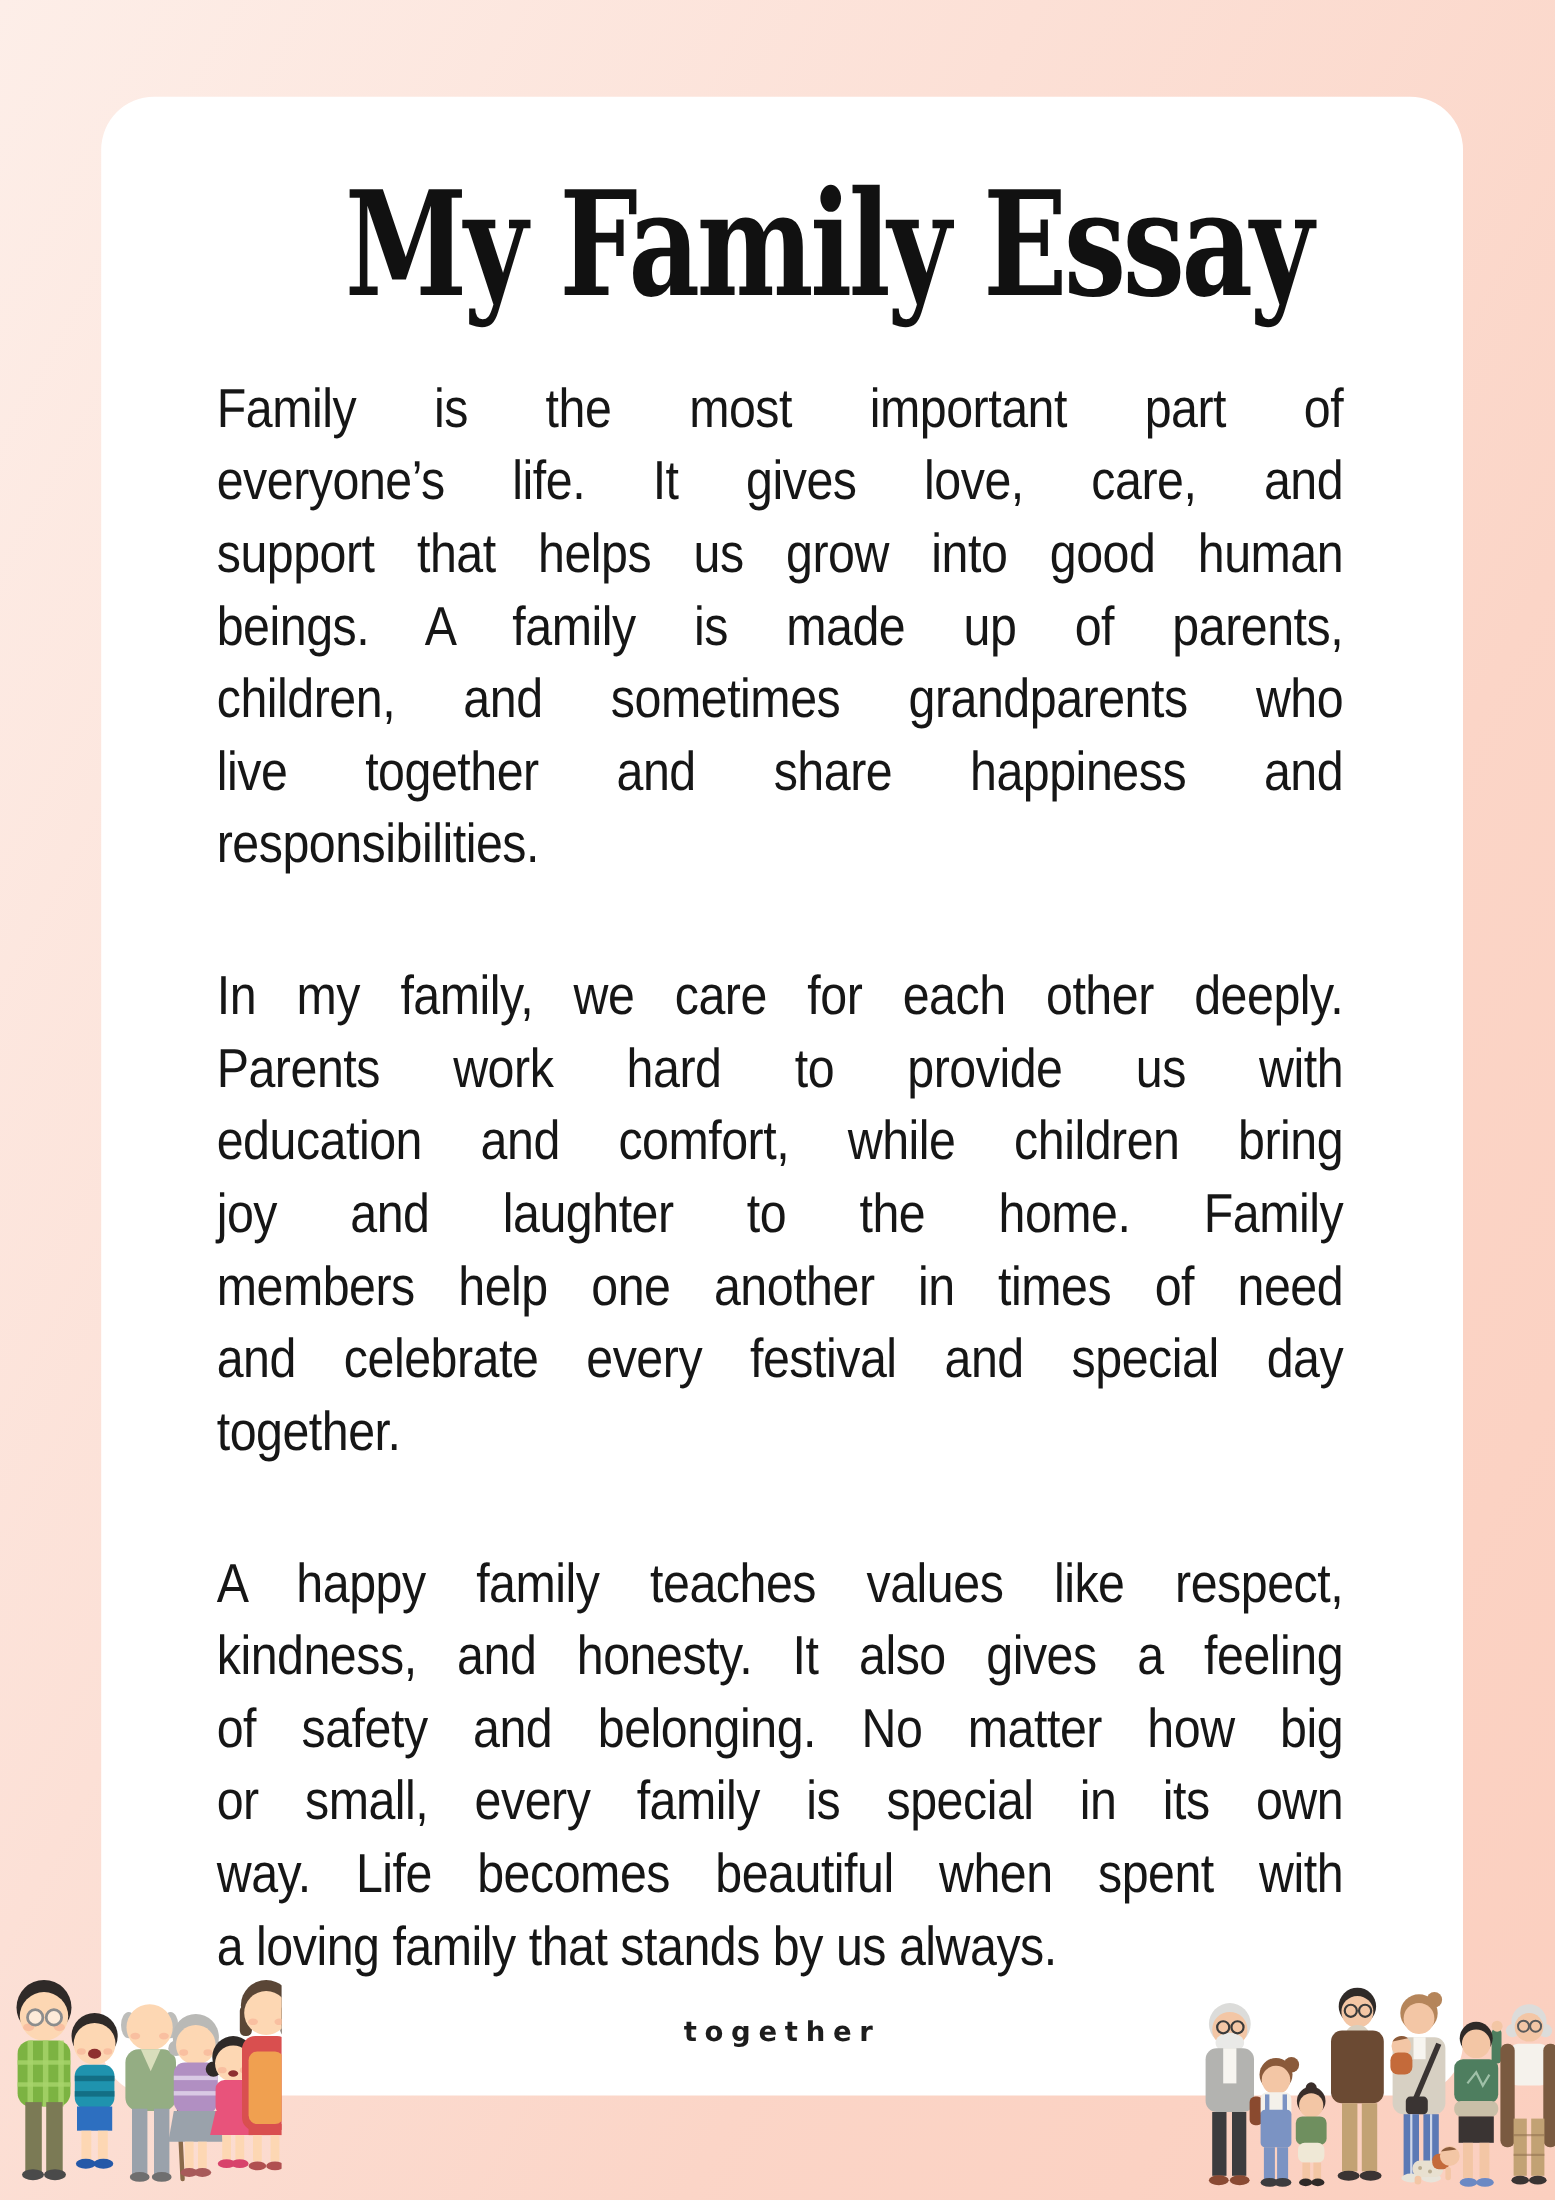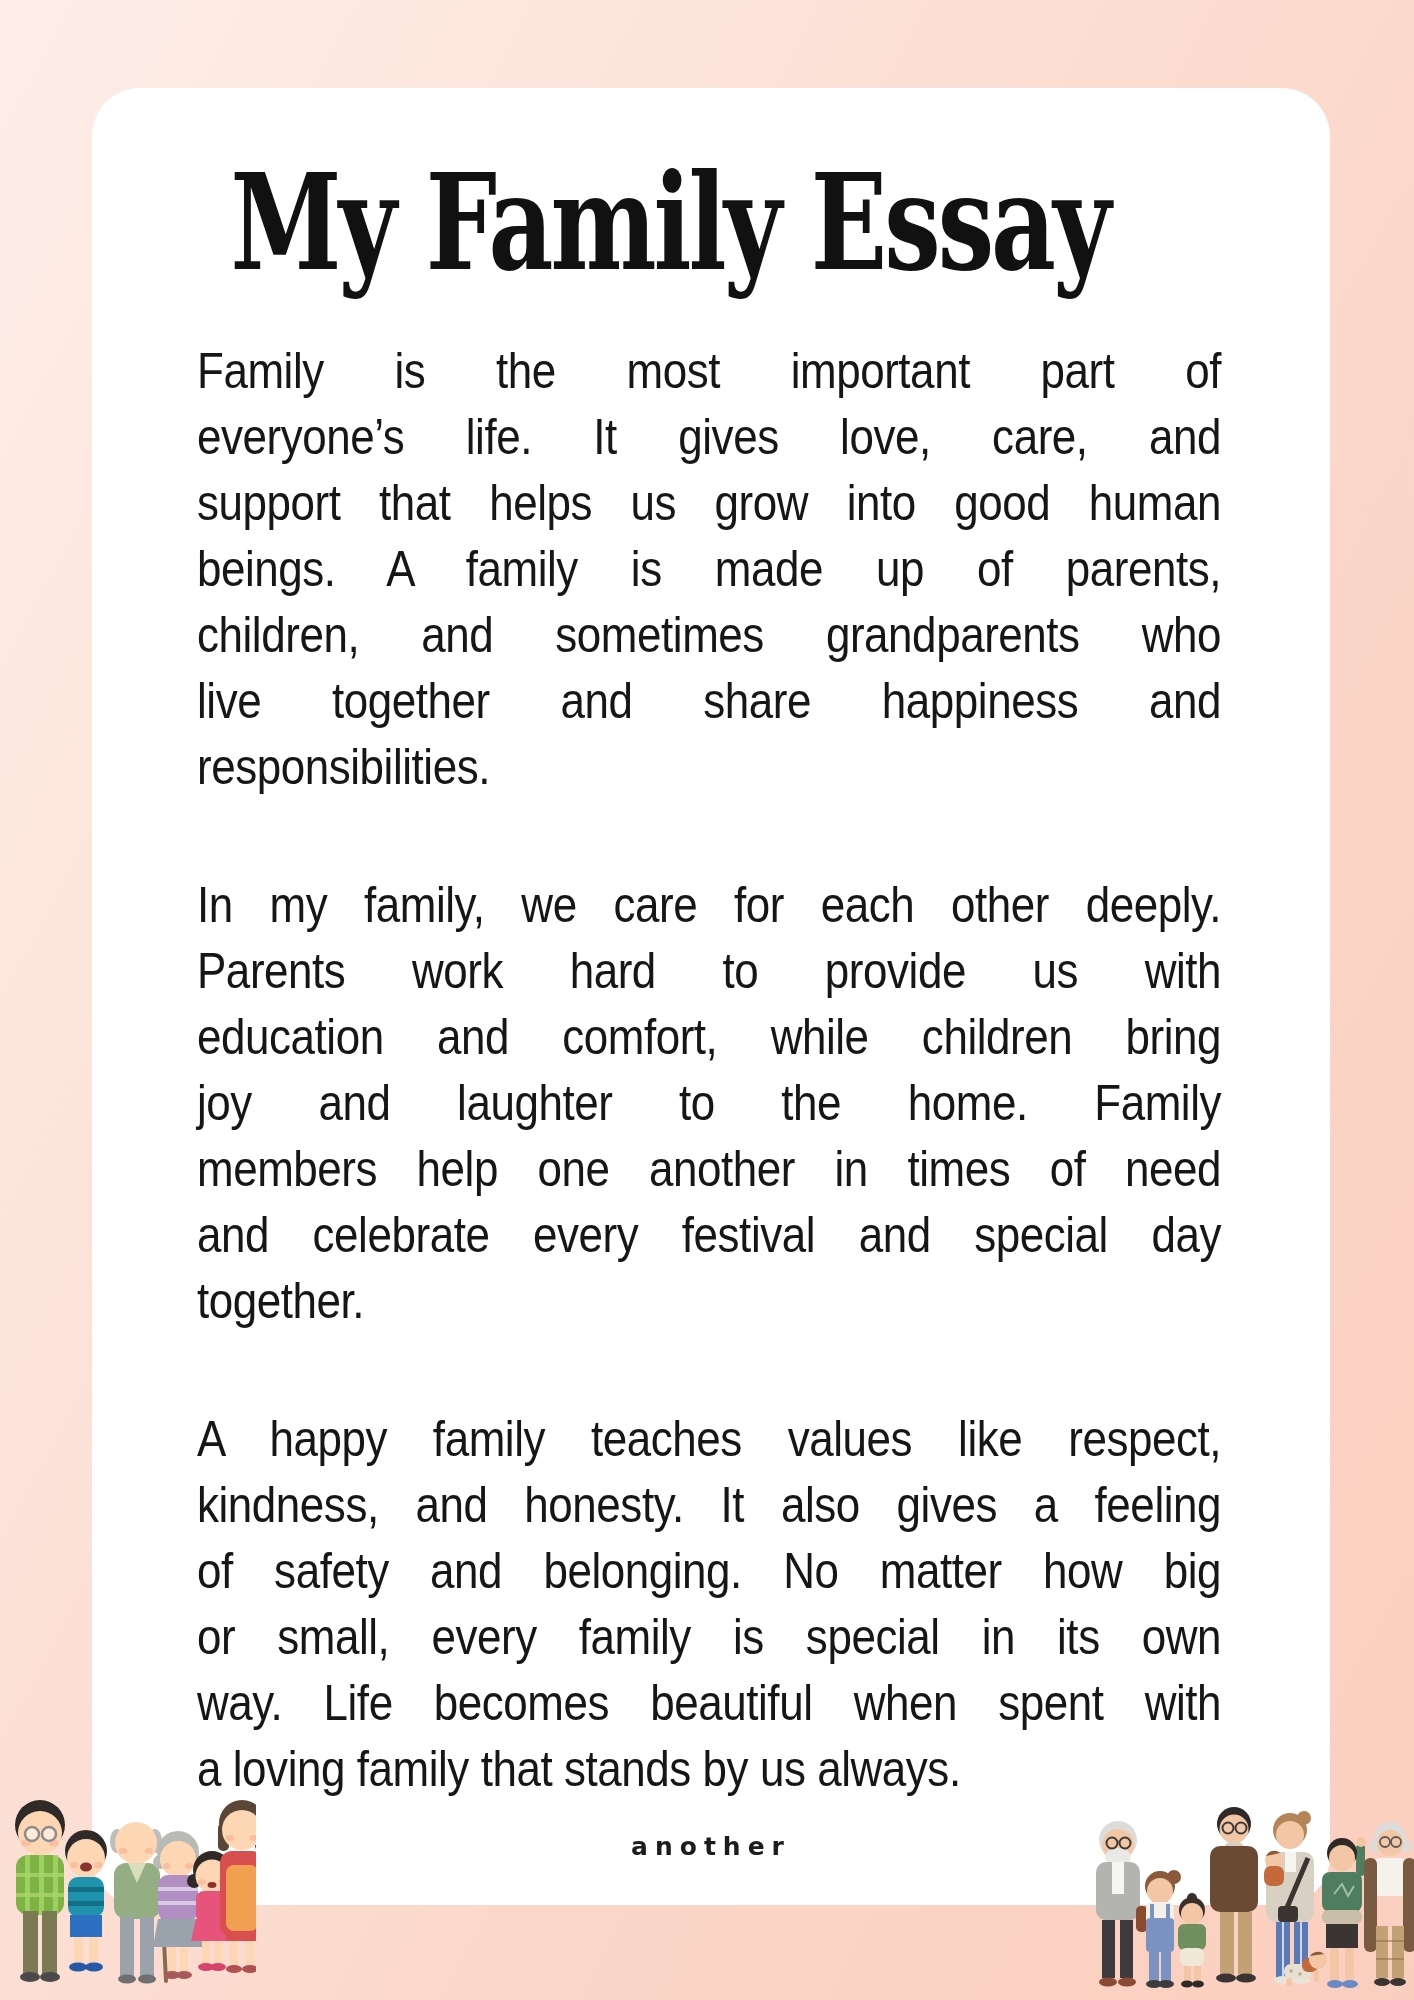--- a/index.html
+++ b/index.html
@@ -14,21 +14,21 @@
     left: 92px; top: 88px;
     width: 1238px; height: 1817px;
     background: #ffffff;
     border-radius: 48px;
     z-index: 1;
   }
   .title-wrap {
     position: absolute;
     left: 0; top: 58px;
     width: 100%;
-    text-align: left;
+    text-align: right;
     z-index: 2;
   }
   .title-inner {
     display: inline-block;
     font-family: "DejaVu Serif", "Liberation Serif", serif;
     font-weight: 700;
     font-size: 132px;
     line-height: 1.16;
     letter-spacing: -4px;
     color: #111111;
@@ -102,21 +102,21 @@
     <div class="essay-paragraph">
       <div class="line">A happy family teaches values like respect,</div>
       <div class="line">kindness, and honesty. It also gives a feeling</div>
       <div class="line">of safety and belonging. No matter how big</div>
       <div class="line">or small, every family is special in its own</div>
       <div class="line">way. Life becomes beautiful when spent with</div>
       <div class="line last">a loving family that stands by us always.</div>
     </div>
   </div>
 
-  <div class="footer-brand">another</div>
+  <div class="footer-brand">together</div>
 </div>
 
 <svg class="illustration illustration-left" viewBox="0 0 252 206" aria-hidden="true">
 
   <g transform="translate(4,14)">
     <circle cx="32" cy="32" r="25" fill="#2f2a28"></circle>
     <circle cx="32" cy="40" r="22" fill="#fdd7b3"></circle>
     <ellipse cx="18" cy="50" rx="5" ry="3.5" fill="#f9bfa0"></ellipse>
     <ellipse cx="46" cy="50" rx="5" ry="3.5" fill="#f9bfa0"></ellipse>
     <circle cx="24" cy="41" r="7" fill="rgba(255,255,255,0.5)" stroke="#8d8d8d" stroke-width="2.5"></circle>

